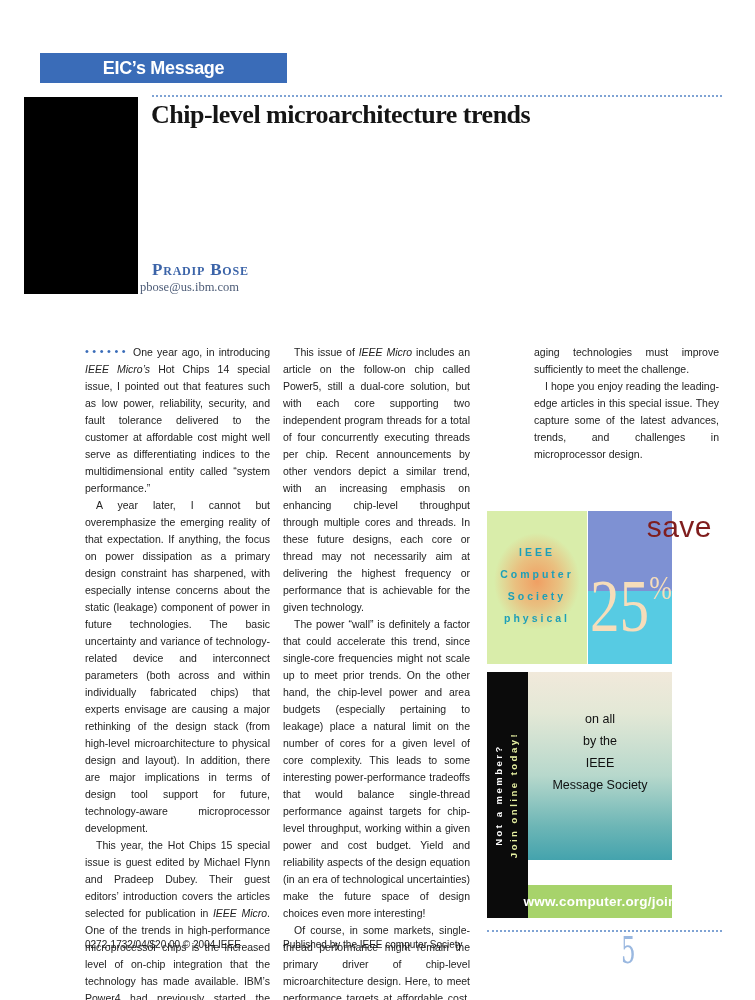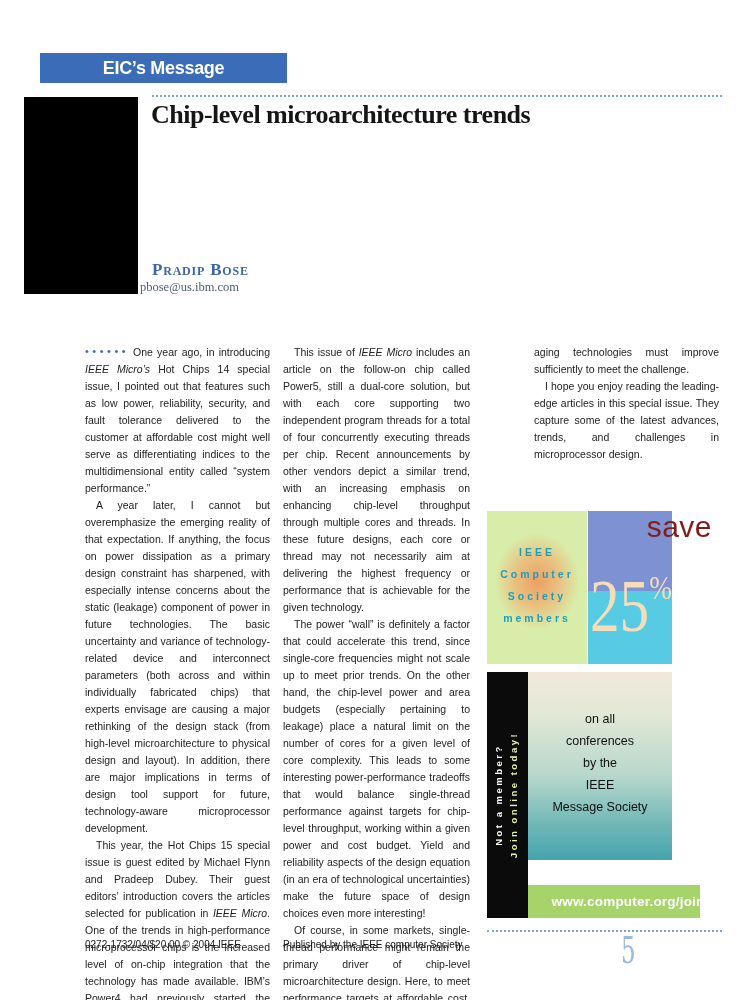--- a/index.html
+++ b/index.html
@@ -55,21 +55,21 @@
   .vtext{position:absolute;writing-mode:vertical-rl;white-space:nowrap;font-weight:bold;
          font-size:9.5px;letter-spacing:2.5px;top:50%;}
   .v1{color:#ffffff;left:6px;transform:translateY(-50%) rotate(180deg);}
   .v2{color:#e6f0a2;left:21px;transform:translateY(-50%) rotate(180deg);}
   .grad-box{position:absolute;left:41px;top:0;width:144px;height:188px;
             background:linear-gradient(180deg,#f1e9db 0%,#e3e8d6 22%,#b7d8cc 55%,#6db6b6 82%,#44a3ad 100%);}
   .benefits{position:absolute;left:0;top:36px;width:100%;text-align:center;color:#101010;
             font-size:12.5px;line-height:22px;}
   .url-strip{position:absolute;left:41px;top:213px;width:144px;height:33px;background:#a7d36b;
              display:flex;align-items:center;justify-content:center;color:#ffffff;font-weight:bold;
-             font-size:13.5px;letter-spacing:0.2px;padding-left:28px;}
+             font-size:13.5px;letter-spacing:0.2px;}
 
   
   .foot-copy{position:absolute;left:85px;top:939px;font-size:10px;color:#1a1a1a;}
   .foot-pub{position:absolute;left:283px;top:939px;font-size:10px;color:#1a1a1a;}
   .page-num{position:absolute;left:621px;top:932px;font-family:"DejaVu Serif",serif;
             font-size:37px;line-height:38px;color:#9ab8e0;transform:scaleX(0.62);
             transform-origin:left top;}
 </style>
 </head>
 <body>
@@ -101,40 +101,39 @@
       <p class=""><span>aging technologies must improve sufficiently to meet the challenge.</span></p>
       <p class="indent"><span>I hope you enjoy reading the leading-edge articles in this special issue. They capture some of the latest advances, trends, and challenges in microprocessor design.</span></p>
     </div>
 
   <div class="ad-top">
     <div class="ad-green">
       <div class="members">
         <div>IEEE</div>
         <div>Computer</div>
         <div>Society</div>
-        <div>members</div>
+        <div>physical</div>
       </div>
     </div>
     <div class="ad-save">
       <div class="save-blue"></div>
       <div class="save-cyan"></div>
       <div class="save-word">save</div>
       <div class="discount"><span>25</span><span class="pct">%</span></div>
     </div>
   </div>
 
   <div class="ad-bottom">
     <div class="black-strip">
       <span class="vtext v1">Not a member?</span>
       <span class="vtext v2">Join online today!</span>
     </div>
     <div class="grad-box">
       <div class="benefits">
         <div>on all</div>
-        <div>conferences</div>
         <div>by the</div>
         <div>IEEE</div>
         <div>Message Society</div>
       </div>
     </div>
     <div class="url-strip">
       <span>www.computer.org/join</span>
     </div>
   </div>
 

